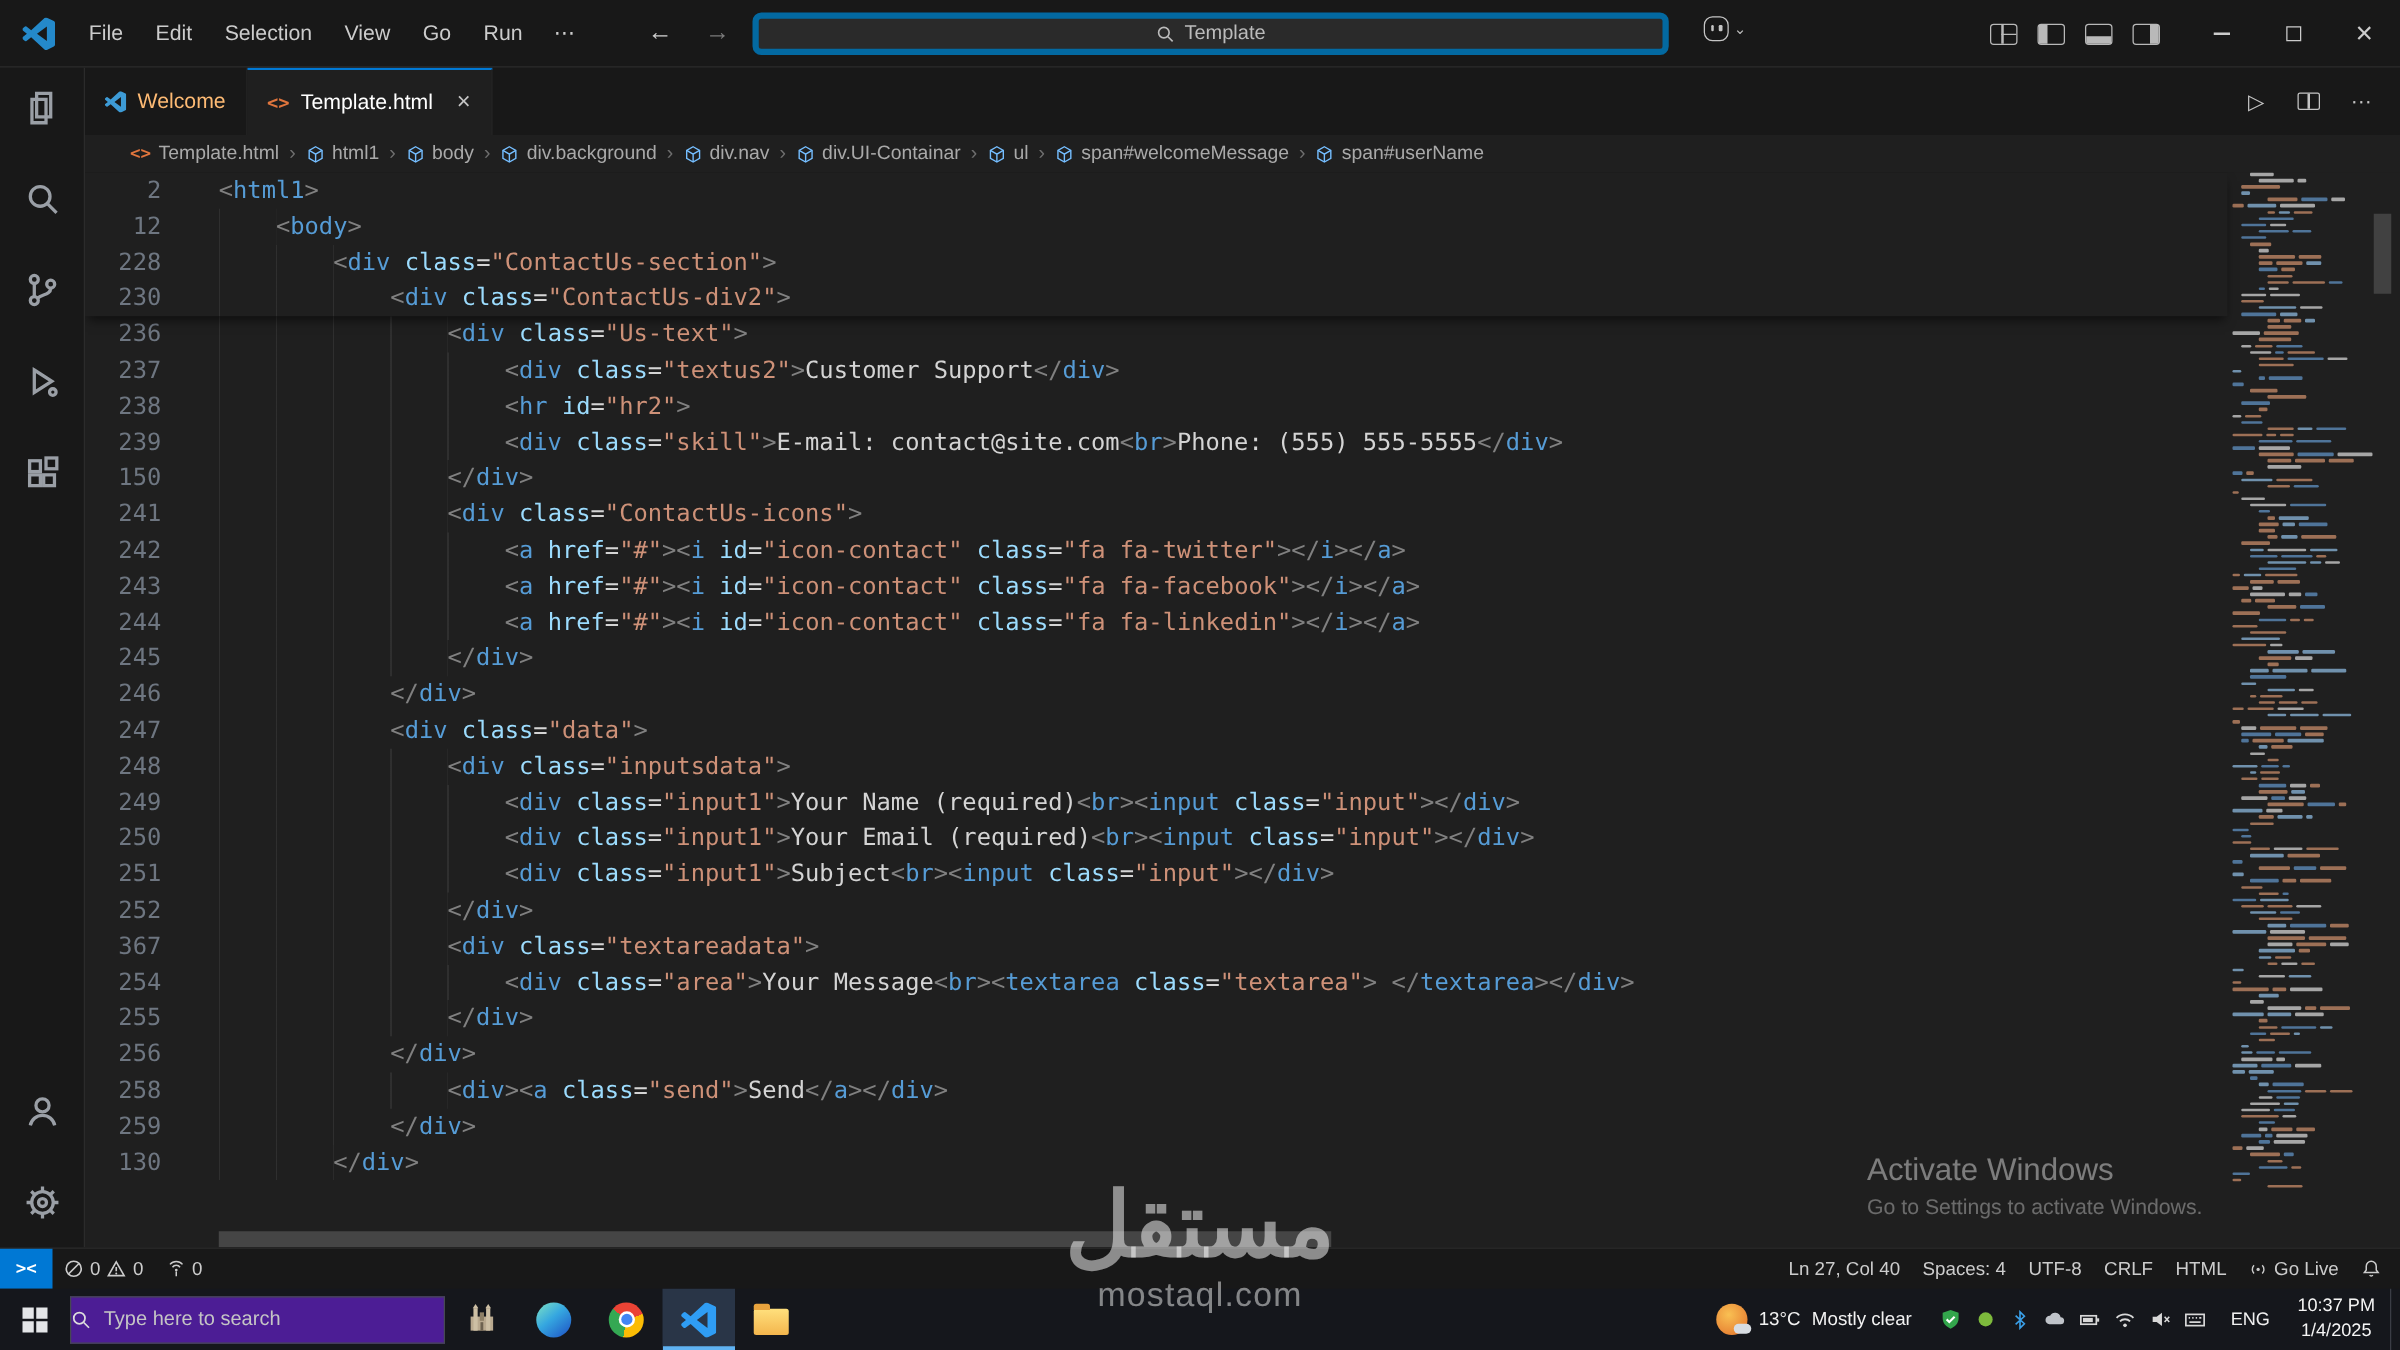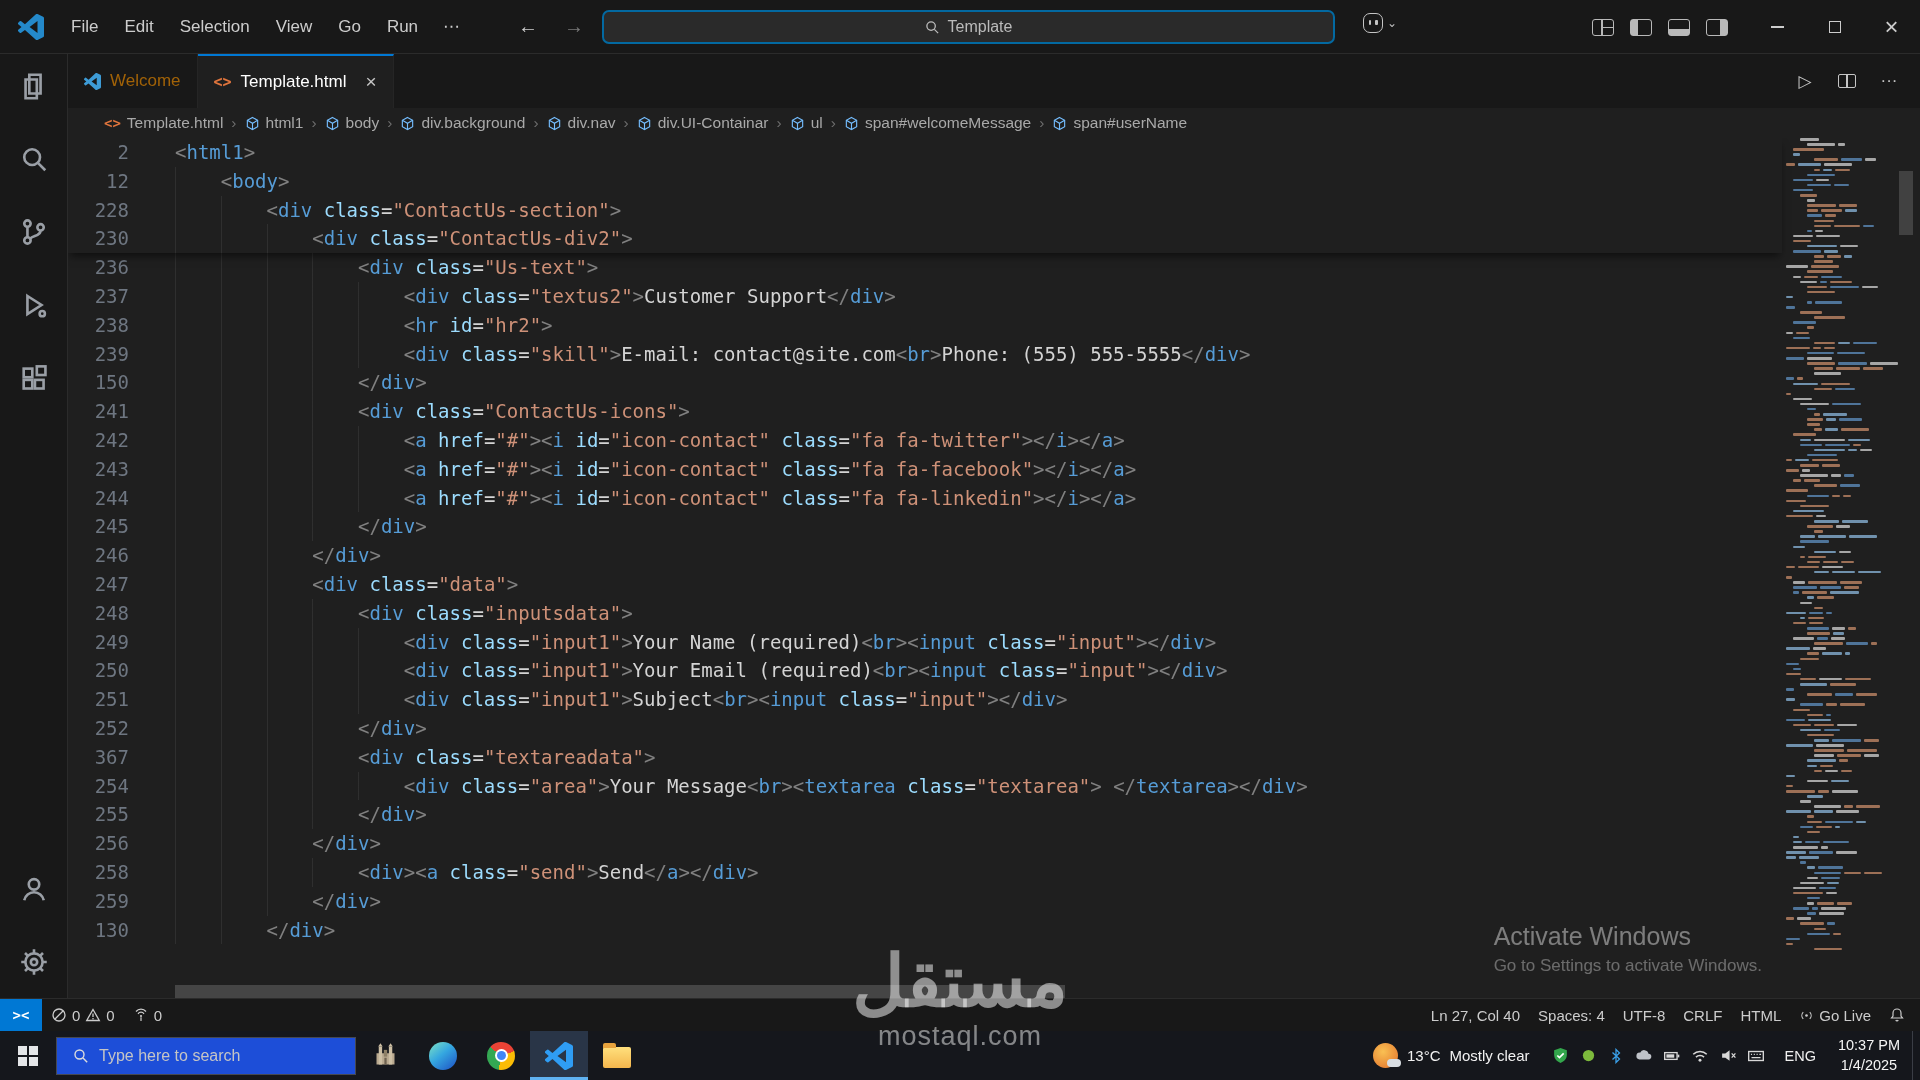--- a/index.html
+++ b/index.html
@@ -10,21 +10,21 @@
   
   .titlebar { position:absolute; top:0; left:0; right:0; height:54px; background:#181818;
               border-bottom:1px solid #2b2b2b; display:flex; align-items:center; z-index:20; }
   .vslogo { margin:0 14px 0 18px; width:26px; height:26px; flex:none; }
   .menus { display:flex; height:100%; align-items:center; }
   .menu-item { padding:0 13px; color:#cccccc; font-size:17px; height:100%; display:flex; align-items:center; cursor:default; }
   .menu-more { padding:0 12px; color:#cccccc; font-size:17px; }
   .nav-arrows { display:flex; gap:26px; margin-left:46px; font-size:20px; }
   .arrow-back { color:#cfcfcf; } .arrow-fwd { color:#7a7a7a; }
   .cmdcenter { position:absolute; left:602px; top:10px; width:733px; height:34px; background:#2a2a2a;
-               border:2px solid #0369a1; border-radius:7px; display:flex; align-items:center; justify-content:center;
+               border:5px solid #0369a1; border-radius:7px; display:flex; align-items:center; justify-content:center;
                gap:8px; color:#bbbbbb; font-size:16px; }
   .copilot { position:absolute; left:1363px; top:13px; display:flex; align-items:center; gap:4px; color:#cccccc; }
   .copilot-face { width:20px; height:20px; border:1.6px solid #c5c5c5; border-radius:7px; position:relative; }
   .copilot-face::before, .copilot-face::after { content:""; position:absolute; top:6px; width:2.5px; height:5px; background:#c5c5c5; border-radius:1px; }
   .copilot-face::before { left:4.5px; } .copilot-face::after { right:4.5px; }
   .chev { font-size:12px; color:#bbbbbb; }
   .layout-icons { position:absolute; right:192px; top:0; height:54px; display:flex; align-items:center; gap:16px; }
   .lt { width:22px; height:17px; border:1.5px solid #b9b9b9; border-radius:3px; position:relative; }
   .lt-grid::before { content:""; position:absolute; left:8px; top:0; bottom:0; width:1.5px; background:#b9b9b9; }
   .lt-grid::after { content:""; position:absolute; left:8px; right:0; top:7px; height:1.5px; background:#b9b9b9; }
@@ -43,21 +43,21 @@
   .ab-btn { width:48px; height:48px; margin-bottom:25px; display:flex; align-items:center; justify-content:center; }
   .ab-btn svg { stroke:#9a9fa6; fill:none; stroke-width:1.4; }
   .ab-spacer { flex:1; }
   .ab-bottom { margin-bottom:12px; }
 
   .editor-col { flex:1; display:flex; flex-direction:column; min-width:0; }
 
   
   .tabstrip { height:54px; background:#181818; display:flex; flex:none; }
   .tab { display:flex; align-items:center; gap:9px; padding:0 16px; border-right:1px solid #252525;
-         font-size:17px; color:#a16207; position:relative; }
+         font-size:17px; color:#fdba74; position:relative; }
   .tab.active { background:#1f1f1f; color:#ffffff; border-top:2px solid #0078d4; }
   .tab .html-glyph { color:#e0753d; font-family:"DejaVu Sans Mono", monospace; font-weight:bold; font-size:15px; }
   .tab .tab-close { margin-left:10px; color:#c5c5c5; font-size:19px; }
   .tab-actions { margin-left:auto; display:flex; align-items:center; gap:8px; padding-right:14px; color:#c5c5c5; }
   .ta-btn { width:34px; height:34px; display:flex; align-items:center; justify-content:center; font-size:17px; }
   .ic-split { width:18px; height:14px; border:1.5px solid #c5c5c5; border-radius:2px; position:relative; }
   .ic-split::before { content:""; position:absolute; left:7px; top:0; bottom:0; width:1.5px; background:#c5c5c5; }
 
   
   .breadcrumbs { height:30px; background:#1f1f1f; display:flex; align-items:center; padding-left:36px;
@@ -94,22 +94,22 @@
   .sb-item { display:flex; align-items:center; gap:5px; padding:0 9px; height:100%; }
   .sb-right { margin-left:auto; display:flex; align-items:center; height:100%; padding-right:6px; }
   .sb-item svg { flex:none; }
 
   
   .taskbar { position:absolute; left:0; right:0; bottom:0; height:49px; background:#15171c;
              display:flex; align-items:center; color:#e8e8e8; z-index:30; }
   .start { width:56px; height:100%; display:flex; align-items:center; justify-content:center; }
   .winlogo { display:grid; grid-template-columns:9px 9px; grid-template-rows:9px 9px; gap:2px; }
   .winlogo i { background:#e4e6e8; }
-  .tb-search { width:300px; height:38px; background:#1d4ed8; border:1px solid #464952; display:flex;
-               align-items:center; gap:10px; padding:0 16px; color:#c5c5c5; font-size:16px; }
+  .tb-search { width:300px; height:38px; background:#4c1d95; border:1px solid #464952; display:flex;
+               align-items:center; gap:10px; padding:0 0; color:#c5c5c5; font-size:16px; }
   .tb-btn { width:58px; height:100%; display:flex; align-items:center; justify-content:center; position:relative; }
   .tb-btn.app-active { background:rgba(125,175,245,.20); box-shadow:inset 0 -3px 0 #5fb2f2; }
   .edge-icon { width:28px; height:28px; border-radius:50%; background:linear-gradient(140deg,#7fe3c4 0%,#35a7e0 45%,#1d4fc4 100%); }
   .chrome-icon { width:28px; height:28px; border-radius:50%;
                  background:conic-gradient(from -50deg, #ea4335 0 33.3%, #fbbc05 0 66.6%, #34a853 0 100%);
                  display:flex; align-items:center; justify-content:center; }
   .chrome-mid { width:13px; height:13px; border-radius:50%; background:#ffffff; display:flex; align-items:center; justify-content:center; }
   .chrome-core { width:9px; height:9px; border-radius:50%; background:#4285f4; }
   .folder-icon { width:28px; height:21px; background:linear-gradient(#ffe07d,#f4b64d); border-radius:2px; position:relative; margin-top:4px; }
   .folder-icon::before { content:""; position:absolute; left:0; top:-4px; width:13px; height:5px; background:#e8a33d; border-radius:2px 2px 0 0; }

